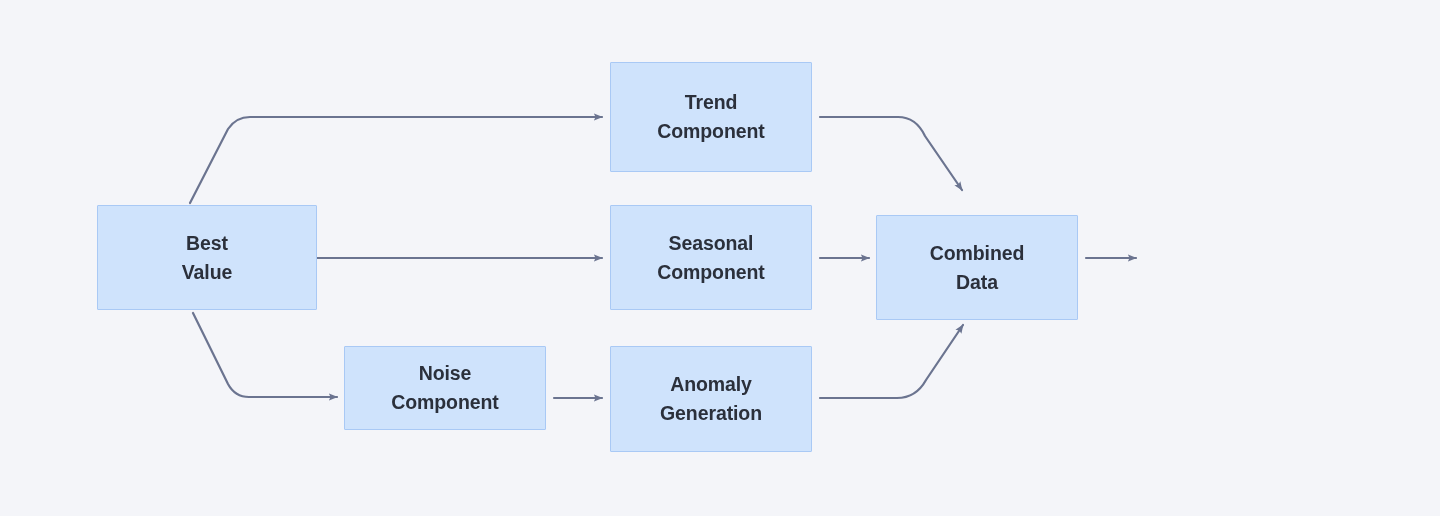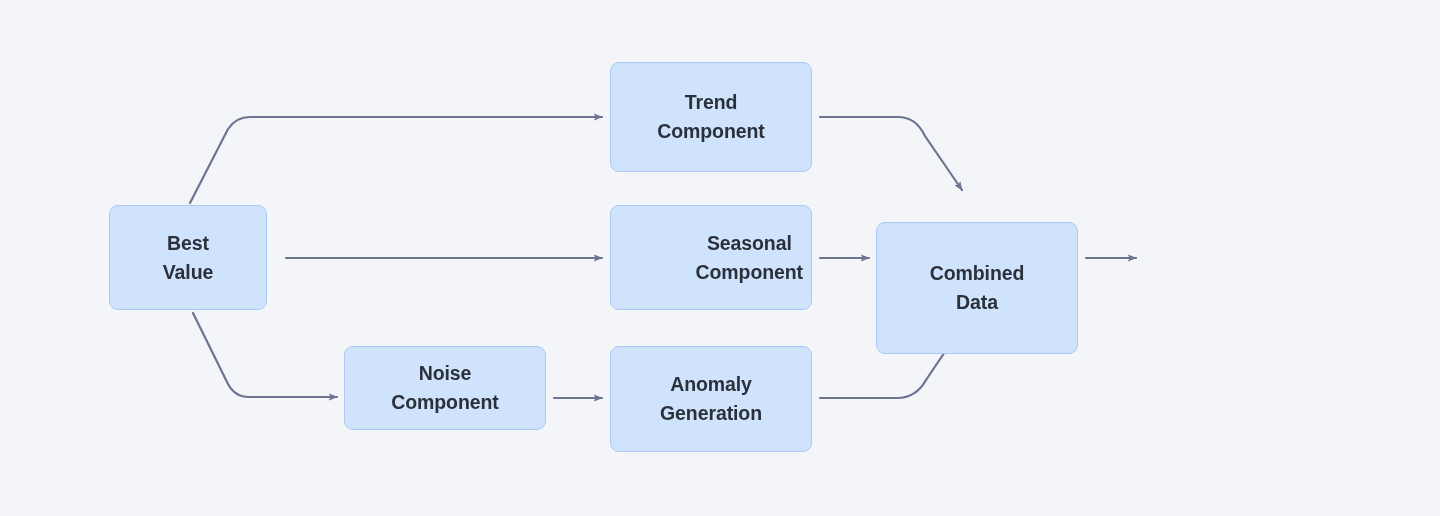--- a/index.html
+++ b/index.html
@@ -20,21 +20,21 @@
     left: 0;
     top: 0;
     width: 1440px;
     height: 516px;
   }
   .node {
     position: absolute;
     box-sizing: border-box;
     background: #cfe3fc;
     border: 1.5px solid #a9c9f5;
-    border-radius: 9px;
+    border-radius: 1px;
     display: flex;
     align-items: center;
     justify-content: center;
     text-align: center;
     color: #2b303b;
     font-size: 19.5px;
     font-weight: bold;
     line-height: 1.48;
     letter-spacing: -0.1px;
     z-index: 2;
@@ -62,44 +62,44 @@
       <path d="M286,258 L602,258"></path>
       <path d="M193,313 L228,384 Q235,397 249,397 L337,397"></path>
       <path d="M820,117 L898,117 Q916,117 925,136 L962,190"></path>
       <path d="M820,258 L869,258"></path>
       <path d="M554,398 L602,398"></path>
       <path d="M820,398 L897,398 Q916,398 926,380 L963,325"></path>
       <path d="M1086,258 L1136,258"></path>
     </g>
   </svg>
 
-  <div class="node" style="left:97px; top:205px; width:158px; height:105px;margin-left:12px;">
+  <div class="node" style="left:97px; top:205px; width:220px; height:105px;">
     <span class="node-label">Best
 Value</span>
   </div>
 
   <div class="node" style="left:610px; top:62px; width:202px; height:110px;">
     <span class="node-label">Trend
 Component</span>
   </div>
 
-  <div class="node" style="left:610px; top:205px; width:202px; height:105px;justify-content:flex-end;">
+  <div class="node" style="left:610px; top:205px; width:202px; height:105px;">
     <span class="node-label">Seasonal
 Component</span>
   </div>
 
   <div class="node" style="left:344px; top:346px; width:202px; height:84px;">
     <span class="node-label">Noise
 Component</span>
   </div>
 
   <div class="node" style="left:610px; top:346px; width:202px; height:106px;">
     <span class="node-label">Anomaly
 Generation</span>
   </div>
 
-  <div class="node" style="left:876px; top:222px; width:202px; height:132px;">
+  <div class="node" style="left:876px; top:215px; width:202px; height:105px;">
     <span class="node-label">Combined
 Data</span>
   </div>
 
 
 </div>
 
 </body></html>

